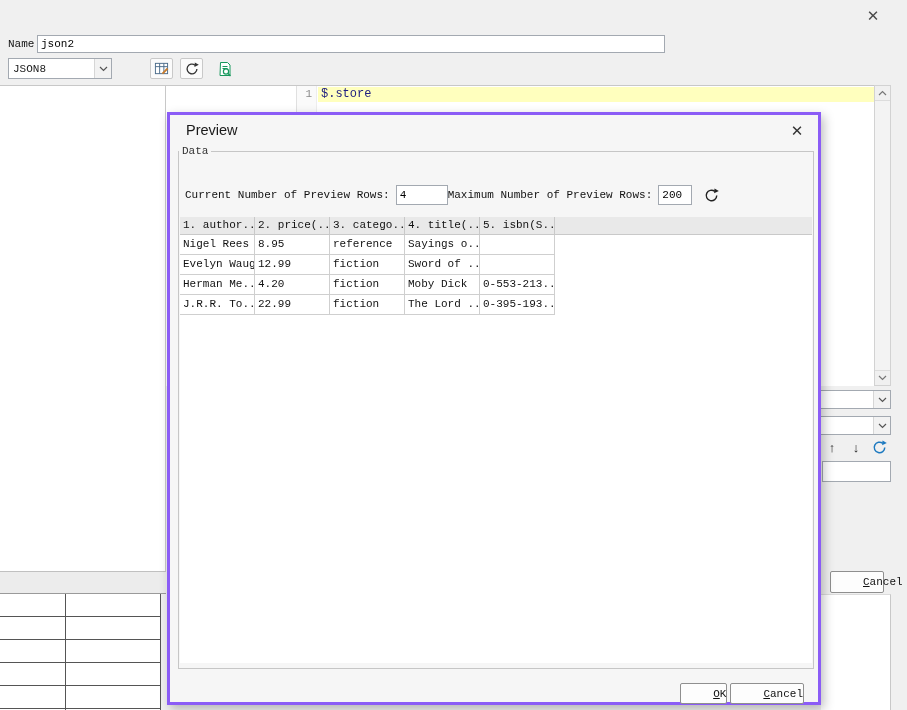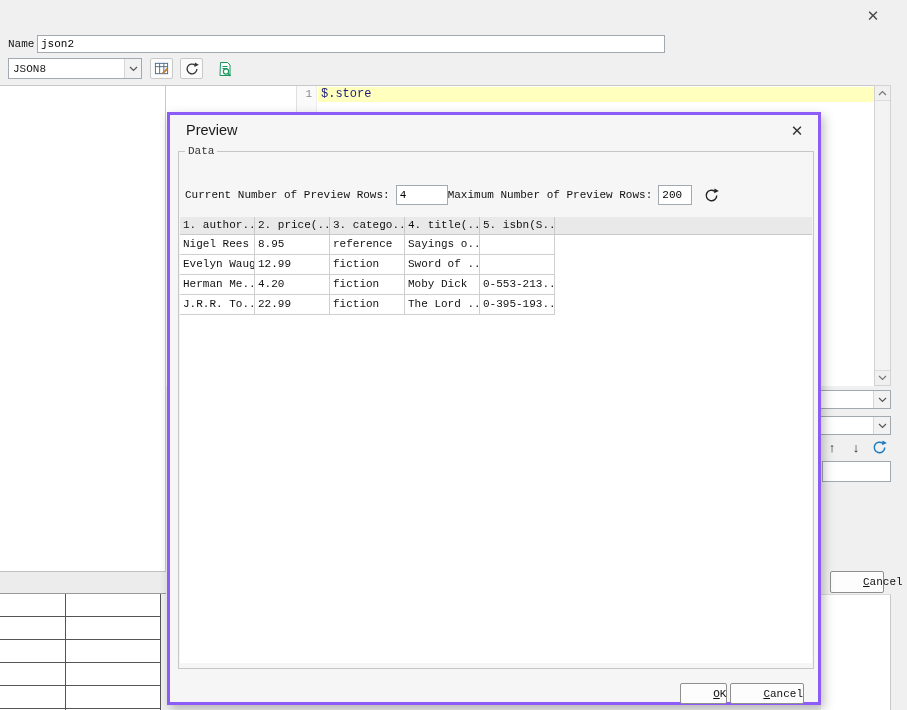--- a/index.html
+++ b/index.html
@@ -14,21 +14,21 @@
   .mono { font-family:"Liberation Mono","DejaVu Sans Mono",monospace; font-size:11px; }
 
   
   .win-close { left:862px; top:5px; width:22px; height:22px; font-size:15px; color:#4a4a4a;
                display:flex; align-items:center; justify-content:center; cursor:pointer; }
   .name-label { left:8px; top:38px; color:#111; }
   .name-input { left:37px; top:35px; width:628px; height:18px;
                 border:1px solid #a3a9b1; background:#fff; padding:0 3px; }
   input.mono { font-family:"Liberation Mono","DejaVu Sans Mono",monospace; font-size:11px; }
 
-  .combo { left:8px; top:58px; width:134px; height:21px; background:#fff;
+  .combo { left:8px; top:58px; width:104px; height:21px; background:#fff;
            border:1px solid #a3a9b1; display:flex; align-items:center;justify-content:space-between; }
   .combo-text { flex:1; padding-left:4px; overflow:hidden; white-space:nowrap; }
   .combo-arrow { width:17px; height:100%; display:flex; align-items:center; justify-content:center;
                  background:#f2f2f2; border-left:1px solid #d6d6d6; }
 
   .tool-btn { position:absolute; top:58px; width:23px; height:21px; background:#fbfbfb;
               border:1px solid #c9c9c9; border-radius:2px; display:flex; align-items:center;
               justify-content:center; cursor:pointer; padding:0; }
   .tool-btn.flat { border-color:transparent; background:transparent; }
 
@@ -73,21 +73,21 @@
                         border-right:1px solid #c8c8c8; border-top:1px solid #dcdcdc; }
 
   
   .modal { left:167px; top:112px; width:654px; height:593px; background:#f6f6f6;
            border:3px solid #8b5cf6; box-shadow:3px 4px 10px rgba(0,0,0,0.25); z-index:10; }
   .modal-title { position:absolute; left:16px; top:7px; font-size:14.5px; color:#1a1a1a; }
   .modal-close { position:absolute; right:10px; top:5px; width:22px; height:22px; font-size:15px;
                  color:#333; display:flex; align-items:center; justify-content:center; cursor:pointer; }
   fieldset.data-group { position:absolute; left:8px; top:30px; width:636px; height:524px;
                         border:1px solid #c6c6c6; }
-  fieldset.data-group legend { margin-left:6px; padding:0 3px; color:#333; }
+  fieldset.data-group legend { padding:0 3px; color:#333; }
   .controls-row { position:absolute; left:6px; top:28px; height:20px; display:flex; align-items:center; }
   .lbl { color:#111; white-space:nowrap; }
   .input { background:#fff; border:1px solid #a3a9b1; height:20px; padding:0 3px; }
   .refresh-btn { width:18px; height:18px; margin-left:10px; display:flex; align-items:center;
                  justify-content:center; cursor:pointer; background:transparent; border:none; padding:0; }
 
   .scrollpane { position:absolute; left:1px; right:1px; top:60px; bottom:5px; background:#fff; overflow:hidden; }
   .thead { display:flex; height:18px; background:#e9e9e9; border-bottom:1px solid #c9c9c9; }
   .th { width:75px; line-height:17px; padding-left:3px; border-right:1px solid #c9c9c9;
         font-family:"Liberation Mono","DejaVu Sans Mono",monospace; font-size:11px;

